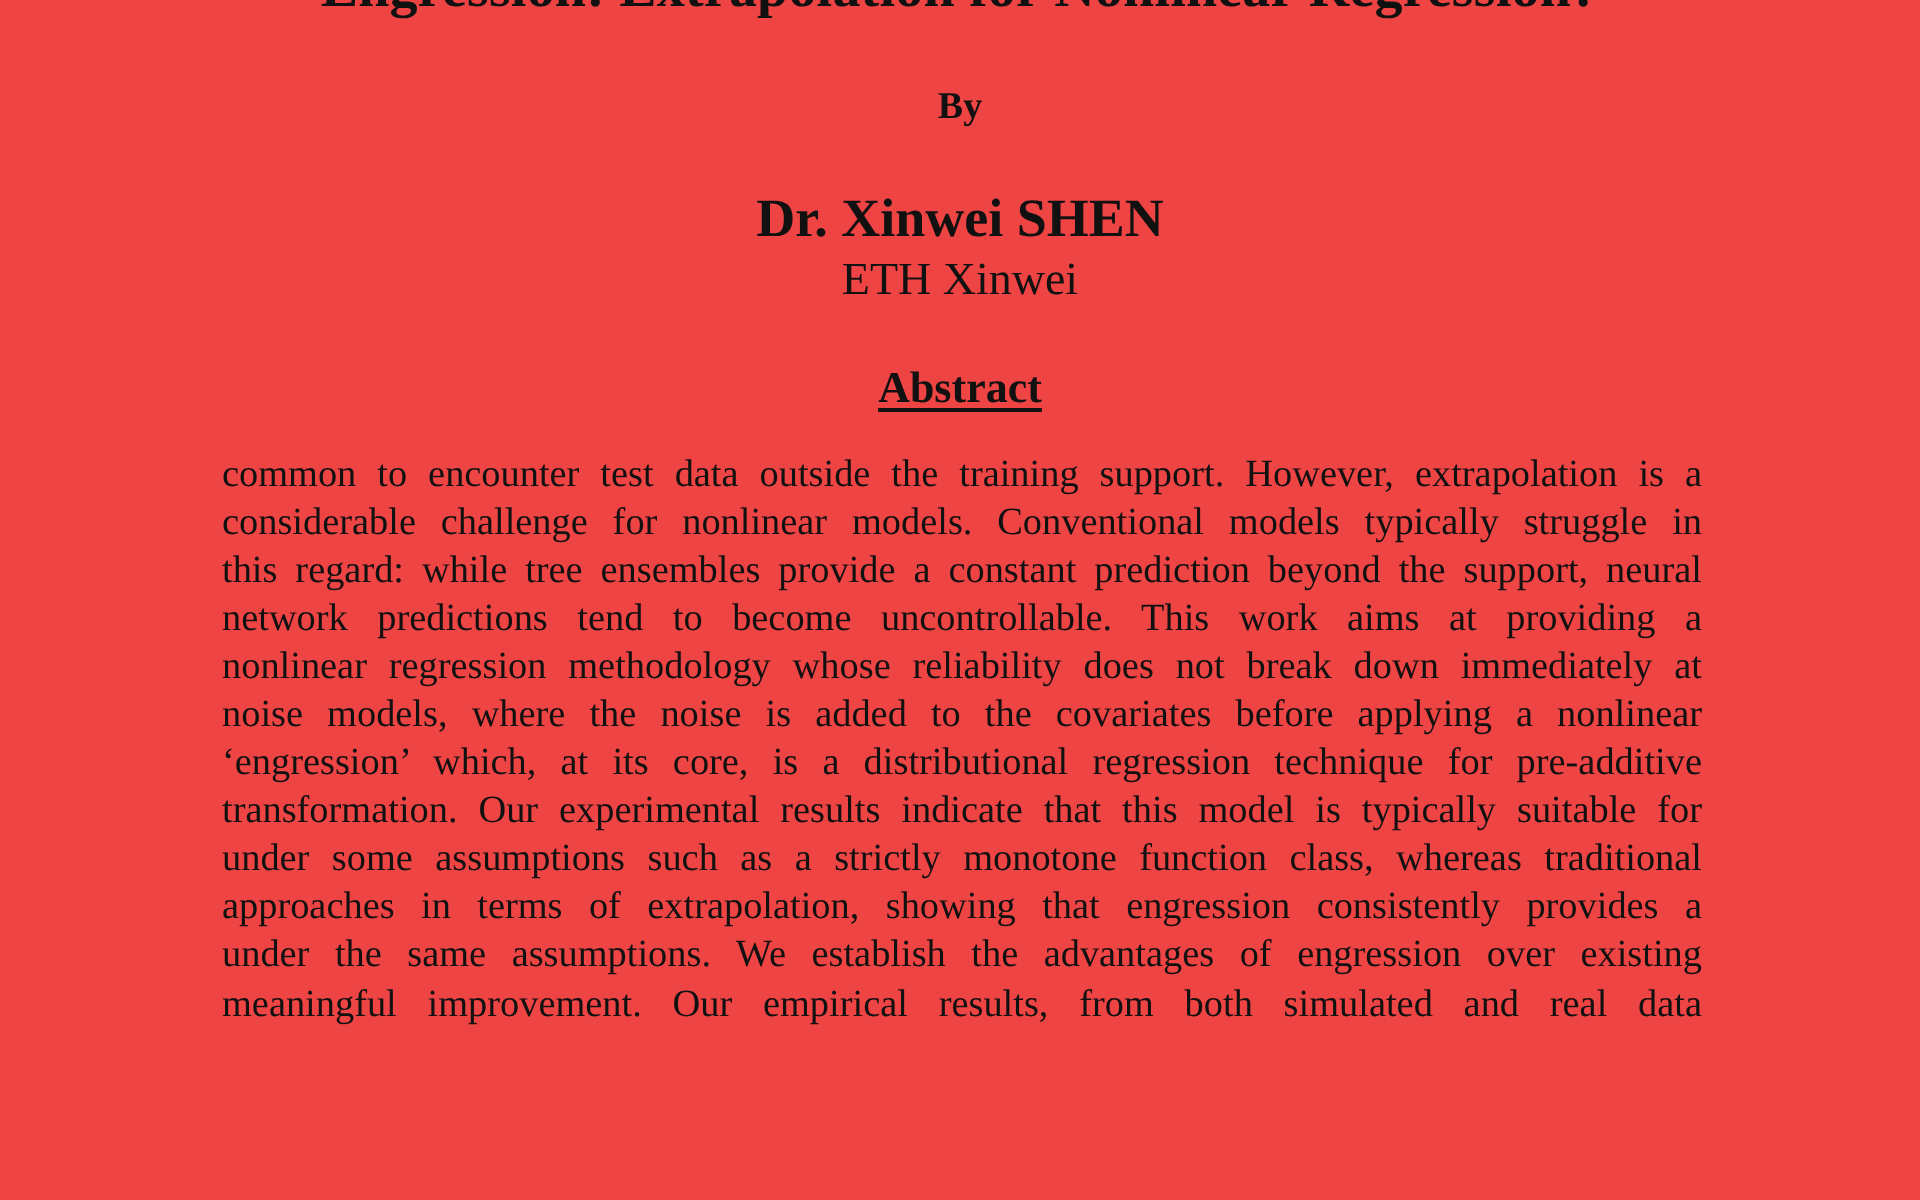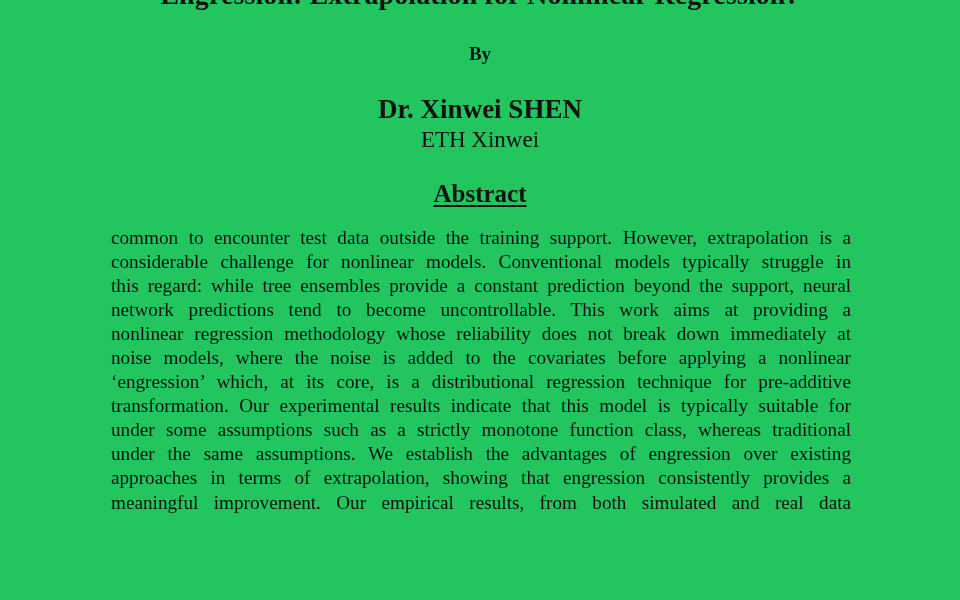--- a/index.html
+++ b/index.html
@@ -14,21 +14,21 @@
       position: relative;
       font-family: "Liberation Serif", "DejaVu Serif", serif;
       color: #111111;
     }
     .page {
       position: absolute;
       left: 0;
       top: 0;
       width: 960px;
       height: 600px;
-      background: #22c55e;
+      background: #ef4444;
     }
     .title {
       position: absolute;
       left: 0;
       width: 960px;
       top: -21px;
       text-align: center;
       font-weight: bold;
       font-size: 28px;
       line-height: 32px;
@@ -64,21 +64,21 @@
       font-size: 23px;
       line-height: 28px;
     }
     .abstract-heading {
       position: absolute;
       left: 0;
       width: 960px;
       top: 181px;
       text-align: center;
       font-weight: bold;
-      font-size: 25px;
+      font-size: 22px;
       line-height: 26px;
       text-decoration: underline;
       text-underline-offset: 3px;
     }
     .abstract-body {
       position: absolute;
       left: 111px;
       width: 740px;
       top: 226px;
       font-size: 19.2px;
@@ -109,17 +109,17 @@
   <div class="abstract-body">
     <div class="abstract-line"><span>common to encounter test data outside the training support. However, extrapolation is a</span></div>
     <div class="abstract-line"><span>considerable challenge for nonlinear models. Conventional models typically struggle in</span></div>
     <div class="abstract-line"><span>this regard: while tree ensembles provide a constant prediction beyond the support, neural</span></div>
     <div class="abstract-line"><span>network predictions tend to become uncontrollable. This work aims at providing a</span></div>
     <div class="abstract-line"><span>nonlinear regression methodology whose reliability does not break down immediately at</span></div>
     <div class="abstract-line"><span>noise models, where the noise is added to the covariates before applying a nonlinear</span></div>
     <div class="abstract-line"><span>‘engression’ which, at its core, is a distributional regression technique for pre-additive</span></div>
     <div class="abstract-line"><span>transformation. Our experimental results indicate that this model is typically suitable for</span></div>
     <div class="abstract-line"><span>under some assumptions such as a strictly monotone function class, whereas traditional</span></div>
+    <div class="abstract-line"><span>approaches in terms of extrapolation, showing that engression consistently provides a</span></div>
     <div class="abstract-line"><span>under the same assumptions. We establish the advantages of engression over existing</span></div>
-    <div class="abstract-line"><span>approaches in terms of extrapolation, showing that engression consistently provides a</span></div>
     <div class="abstract-line"><span>meaningful improvement. Our empirical results, from both simulated and real data</span></div>
   </div>
 </div>
 
 </body></html>

